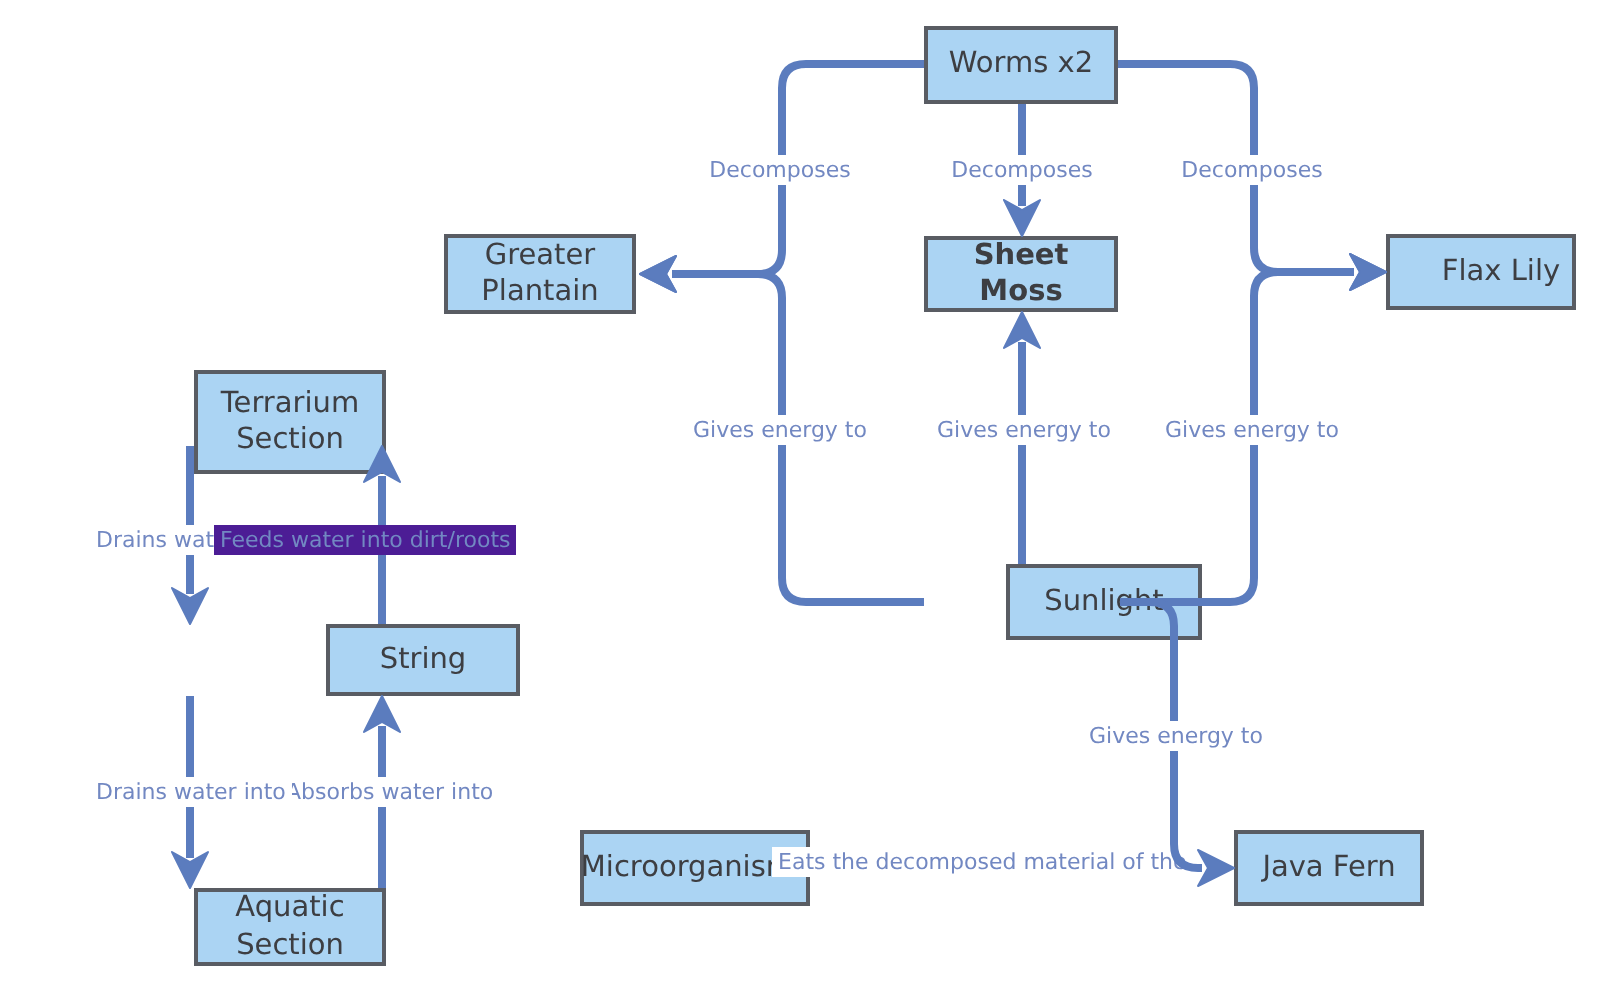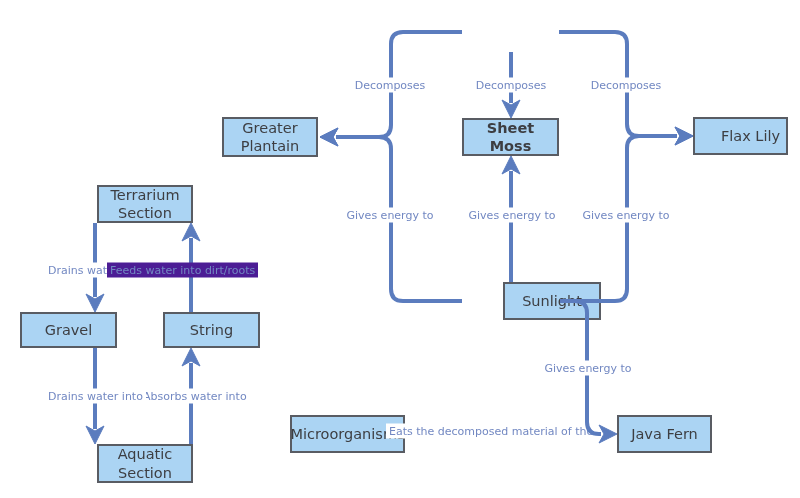--- a/index.html
+++ b/index.html
@@ -30,34 +30,34 @@
     padding:1px 3px;
     transform:translate(-50%,-50%);
   }
   .edge-label.left-anchored{transform:translate(0,-50%);}
 </style>
 </head>
 <body>
 
 <div id="stage" style="background: rgb(255, 255, 255);">
   <div id="nodes-layer">
+      <div class="node" style="left: 462px; top: 13px; width: 97px; height: 39px; background: rgb(171, 212, 243); border-color: rgb(89, 92, 99); color: rgb(61, 62, 66);">
+        <span>Worms x2</span>
+      </div>
       <div class="node" style="left: 222px; top: 117px; width: 96px; height: 40px; background: rgb(171, 212, 243); border-color: rgb(89, 92, 99); color: rgb(61, 62, 66);">
         <span>Greater Plantain</span>
       </div>
       <div class="node" style="left: 462px; top: 118px; width: 97px; height: 38px; background: rgb(171, 212, 243); border-color: rgb(89, 92, 99); color: rgb(61, 62, 66); font-weight: bold;">
         <span>Sheet Moss</span>
       </div>
       <div class="node" style="left: 693px; top: 117px; width: 95px; height: 38px; background: rgb(171, 212, 243); border-color: rgb(89, 92, 99); color: rgb(61, 62, 66); padding-left: 20px;">
         <span>Flax Lily</span>
       </div>
-      <div class="node" style="left: 97px; top: 185px; width: 96px; height: 38px; background: rgb(171, 212, 243); border-color: rgb(89, 92, 99); color: rgb(61, 62, 66);">
+      <div class="node" style="left: 97px; top: 185px; width: 96px; height: 52px; background: rgb(171, 212, 243); border-color: rgb(89, 92, 99); color: rgb(61, 62, 66);">
         <span>Terrarium Section</span>
-      </div>
-      <div class="node" style="left: 20px; top: 312px; width: 97px; height: 36px; background: rgb(171, 212, 243); border-color: rgb(89, 92, 99); color: rgb(61, 62, 66);">
-        <span>Gravel</span>
       </div>
       <div class="node" style="left: 97px; top: 444px; width: 96px; height: 39px; background: rgb(171, 212, 243); border-color: rgb(89, 92, 99); color: rgb(61, 62, 66);">
         <span>Aquatic Section</span>
       </div>
       <div class="node" style="left: 163px; top: 312px; width: 97px; height: 36px; background: rgb(171, 212, 243); border-color: rgb(89, 92, 99); color: rgb(61, 62, 66);">
         <span>String</span>
       </div>
       <div class="node" style="left: 462px; top: 282px; width: 98px; height: 38px; background: rgb(171, 212, 243); border-color: rgb(89, 92, 99); color: rgb(61, 62, 66); margin-left: 41px;">
         <span>Sunlight</span>
       </div>

